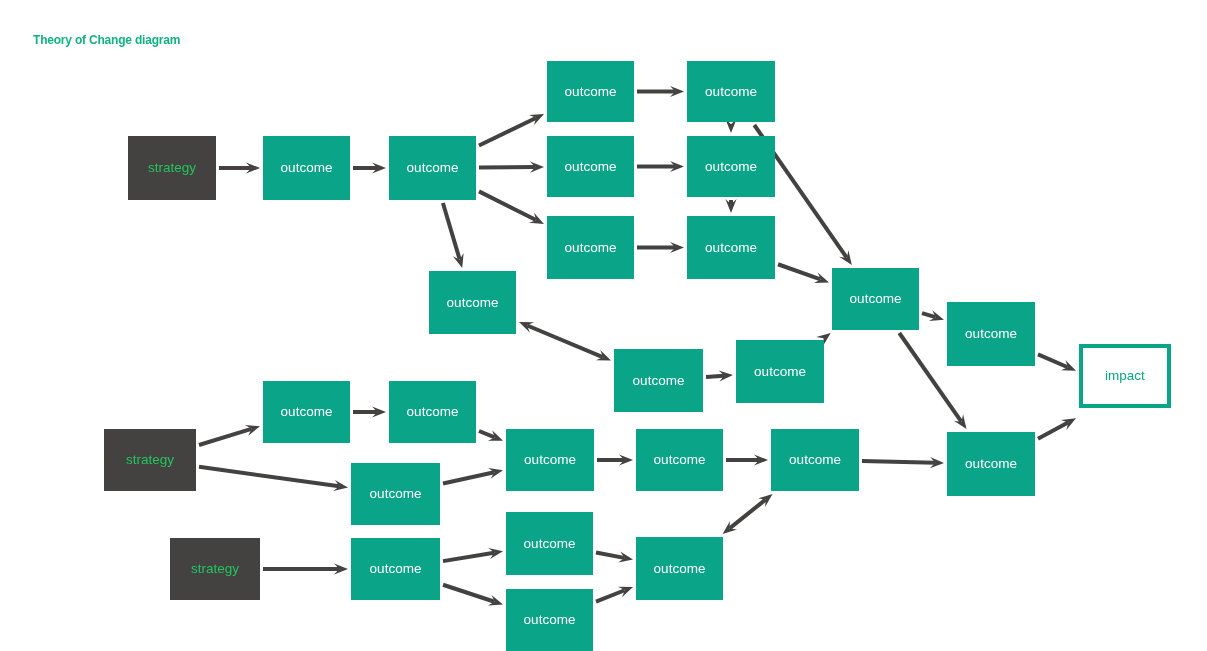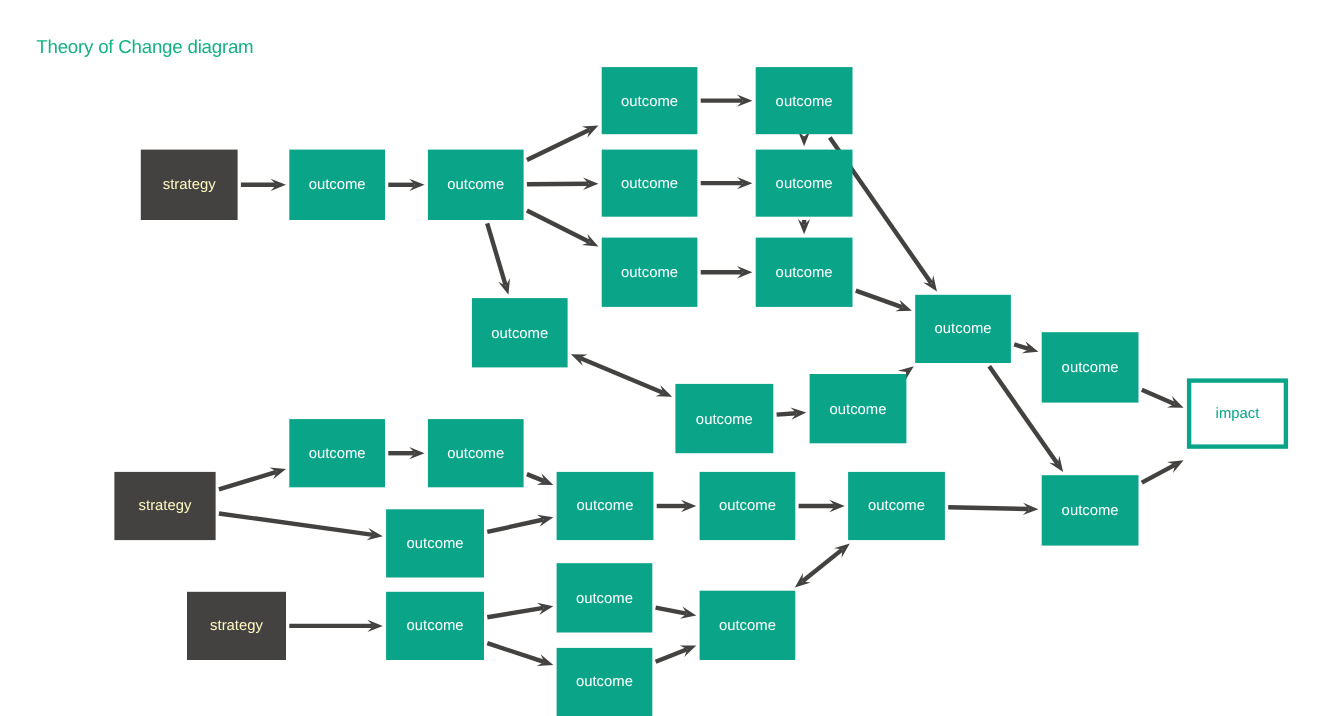--- a/index.html
+++ b/index.html
@@ -15,22 +15,22 @@
     position: relative;
     width: 1207px;
     height: 651px;
     background: #ffffff;
     overflow: hidden;
   }
   #title {
     position: absolute;
     left: 33px;
     top: 33px;
-    font-size: 17px;
-    font-weight: normal;
+    font-size: 12px;
+    font-weight: bold;
     letter-spacing: -0.2px;
     color: #13B183;
     white-space: nowrap;
   }
   #edge-layer {
     position: absolute;
     left: 0;
     top: 0;
     width: 1207px;
     height: 651px;
@@ -46,21 +46,21 @@
     line-height: 1;
     text-align: center;
     user-select: none;
   }
   .node.outcome {
     background: #0AA489;
     color: #ffffff;
   }
   .node.strategy {
     background: #434240;
-    color: #fef9c3;
+    color: #22c55e;
   }
   .node.impact {
     background: #ffffff;
     color: #0AA489;
     border: 4px solid #0AA489;
   }
   .node-label {
     pointer-events: none;
   }
 </style>

